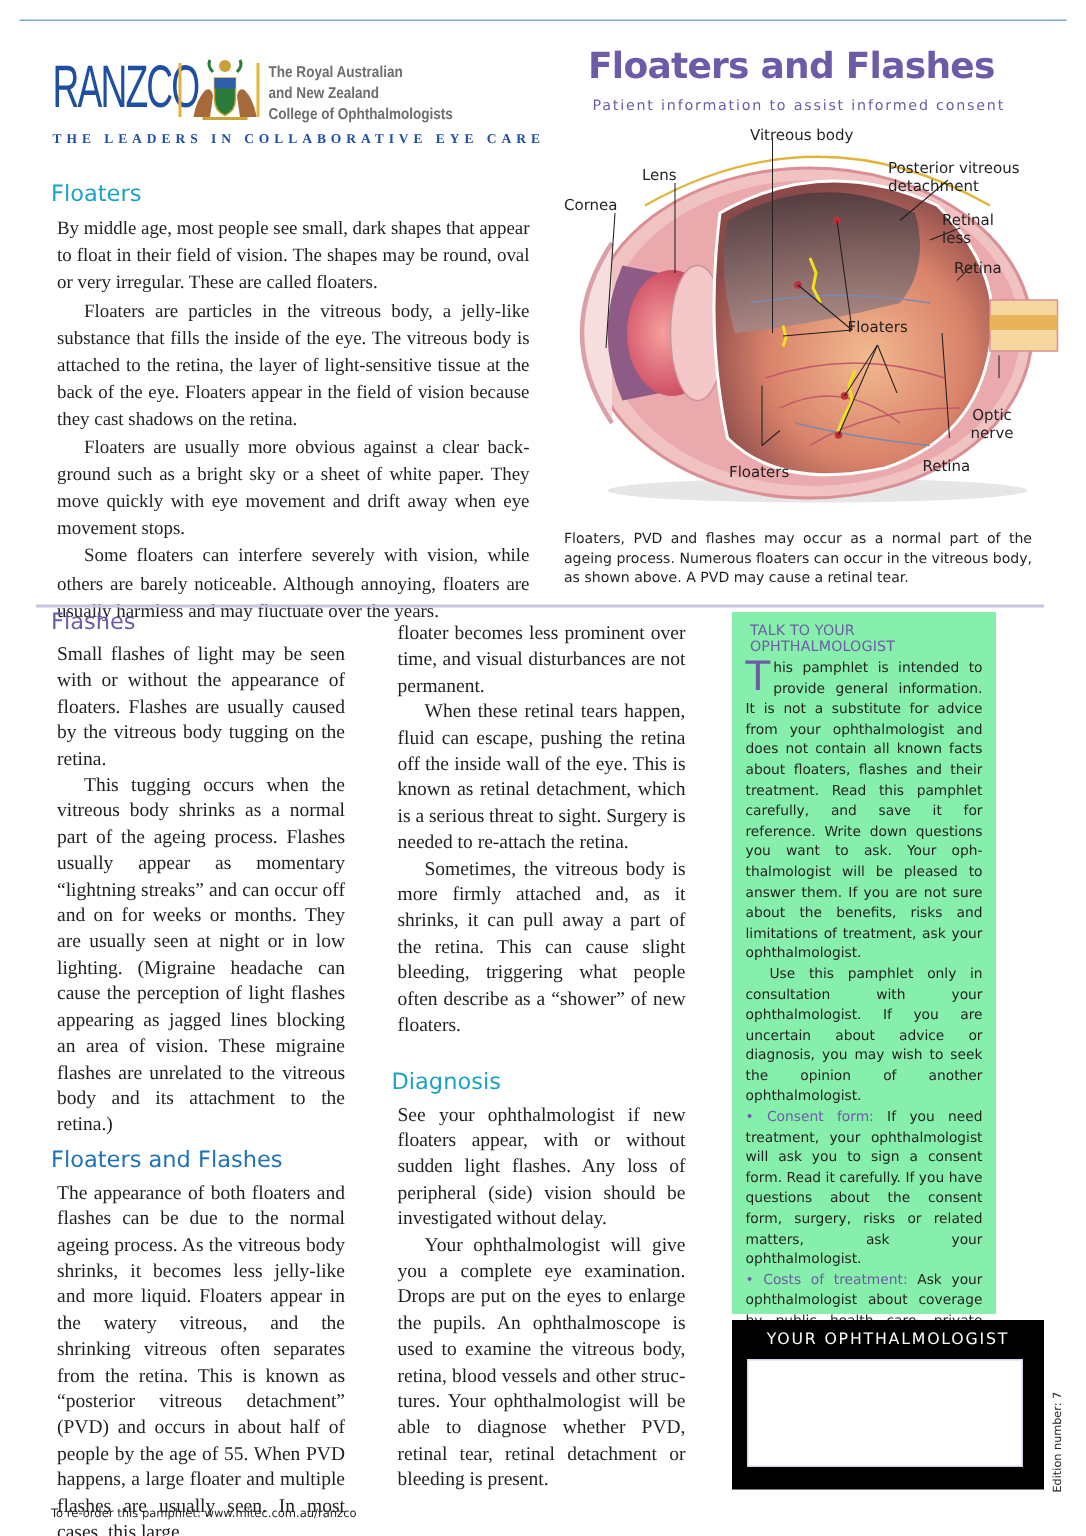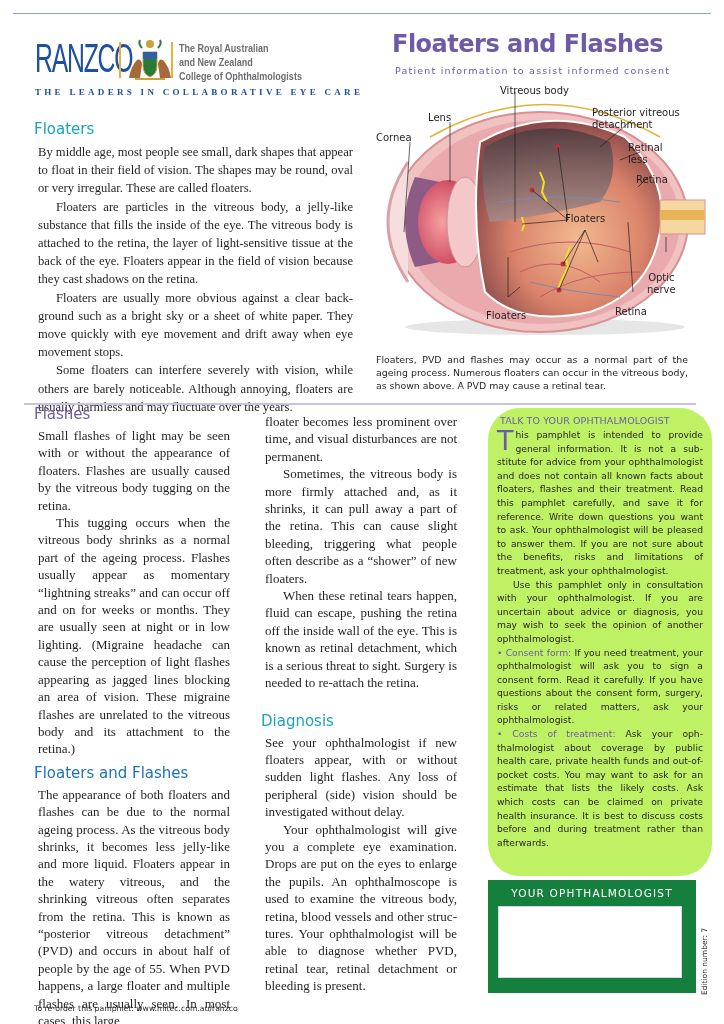--- a/index.html
+++ b/index.html
@@ -36,29 +36,29 @@
 
   
   .col1 { position: absolute; left: 34px; top: 405px; width: 200px; }
   .col2 { position: absolute; left: 261px; top: 409px; width: 200px; }
   .flashes-h { font-size: 15px; color: #6e5ba8; margin-bottom: 1px; }
   .ff-h { font-size: 15px; color: #1e72b8; margin-top: 6px; margin-bottom: 1px; }
   .diag-h { font-size: 15px; color: #1aa3c4; margin-top: 20px; margin-bottom: 1px; }
   .col-text { font-size: 13px; line-height: 17.4px; }
 
   
-  .sidebar { position: absolute; left: 488px; top: 408px; width: 224px; height: 468px; background: #bef264; border-radius: 32px; }
+  .sidebar { position: absolute; left: 488px; top: 408px; width: 176px; height: 468px; background: #86efac; }
   .sidebar-h { margin: 7px 0 0 12px; font-family: "DejaVu Sans", sans-serif; font-size: 9.5px; color: #6e5ba8; letter-spacing: 0.1px; }
   .sidebar-text { margin: 2px 9px 0 9px; font-family: "DejaVu Sans", sans-serif; font-size: 9.2px; line-height: 13.6px; text-align: justify; color: #231f20; }
   .sidebar-text p { margin: 0; }
   .sidebar-text p.ind { text-indent: 16px; }
   .dropcap { float: left; font-size: 27px; line-height: 22px; color: #6e5ba8; margin: 2px 2px 0 0; font-weight: normal; }
   .bullet-label { color: #6e5ba8; }
 
-  .your-oph { position: absolute; left: 488px; top: 880px; width: 208px; height: 113px; background: #15803d; }
+  .your-oph { position: absolute; left: 488px; top: 880px; width: 208px; height: 113px; background: #000000; }
   .your-oph-h { text-align: center; margin-top: 7px; font-family: "DejaVu Sans", sans-serif; font-size: 10.5px; letter-spacing: 1.2px; color: #ffffff; }
   .your-oph-box { position: absolute; left: 10px; top: 26px; width: 182px; height: 70px; background: #ffffff; border: 1px solid #d8d3ea; }
 
   .edition { position: absolute; left: 700px; top: 995px; transform: rotate(-90deg); transform-origin: left top; font-family: "DejaVu Sans", sans-serif; font-size: 7.5px; color: #231f20; white-space: nowrap; }
   .footer { position: absolute; left: 34px; top: 1004px; font-family: "DejaVu Sans", sans-serif; font-size: 7.7px; color: #231f20; white-space: nowrap; }
 </style>
 </head>
 <body>
 
 <div class="top-rule"></div>
@@ -196,22 +196,22 @@
   </div>
   <h2 class="h-sec ff-h">Floaters and Flashes</h2>
   <div class="body-text col-text" style="height:263px;overflow:hidden;">
     <p>The appearance of both floaters and flashes can be due to the normal age­ing process. As the vitreous body shrinks, it becomes less jelly-like and more liquid. Floaters appear in the watery vitreous, and the shrinking vitreous often separates from the retina. This is known as “posterior vitreous detachment” (PVD) and occurs in about half of people by the age of 55. When PVD happens, a large floater and multiple flashes are usually seen. In most cases, this large</p>
   </div>
 </div>
 
 <div class="col2">
   <div class="body-text col-text">
     <p>floater becomes less prominent over time, and visual disturbances are not permanent.</p>
+    <p class="ind">When these retinal tears happen, fluid can escape, pushing the retina off the inside wall of the eye. This is known as retinal detachment, which is a serious threat to sight. Surgery is needed to re-attach the retina.</p>
     <p class="ind">Sometimes, the vitreous body is more firmly attached and, as it shrinks, it can pull away a part of the retina. This can cause slight bleeding, triggering what people often describe as a “shower” of new floaters.</p>
-    <p class="ind">When these retinal tears happen, fluid can escape, pushing the retina off the inside wall of the eye. This is known as retinal detachment, which is a serious threat to sight. Surgery is needed to re-attach the retina.</p>
   </div>
   <h2 class="h-sec diag-h">Diagnosis</h2>
   <div class="body-text col-text">
     <p>See your ophthalmologist if new floaters appear, with or without sudden light flashes. Any loss of peripheral (side) vision should be investigated without delay.</p>
     <p class="ind">Your ophthalmologist will give you a complete eye examination. Drops are put on the eyes to enlarge the pupils. An ophthalmoscope is used to examine the vitreous body, retina, blood vessels and other struc­tures. Your ophthalmologist will be able to diagnose whether PVD, retinal tear, retinal detachment or bleeding is present.</p>
   </div>
 </div>
 
 <div class="sidebar">
   <div class="sidebar-h">TALK TO YOUR OPHTHALMOLOGIST</div>

